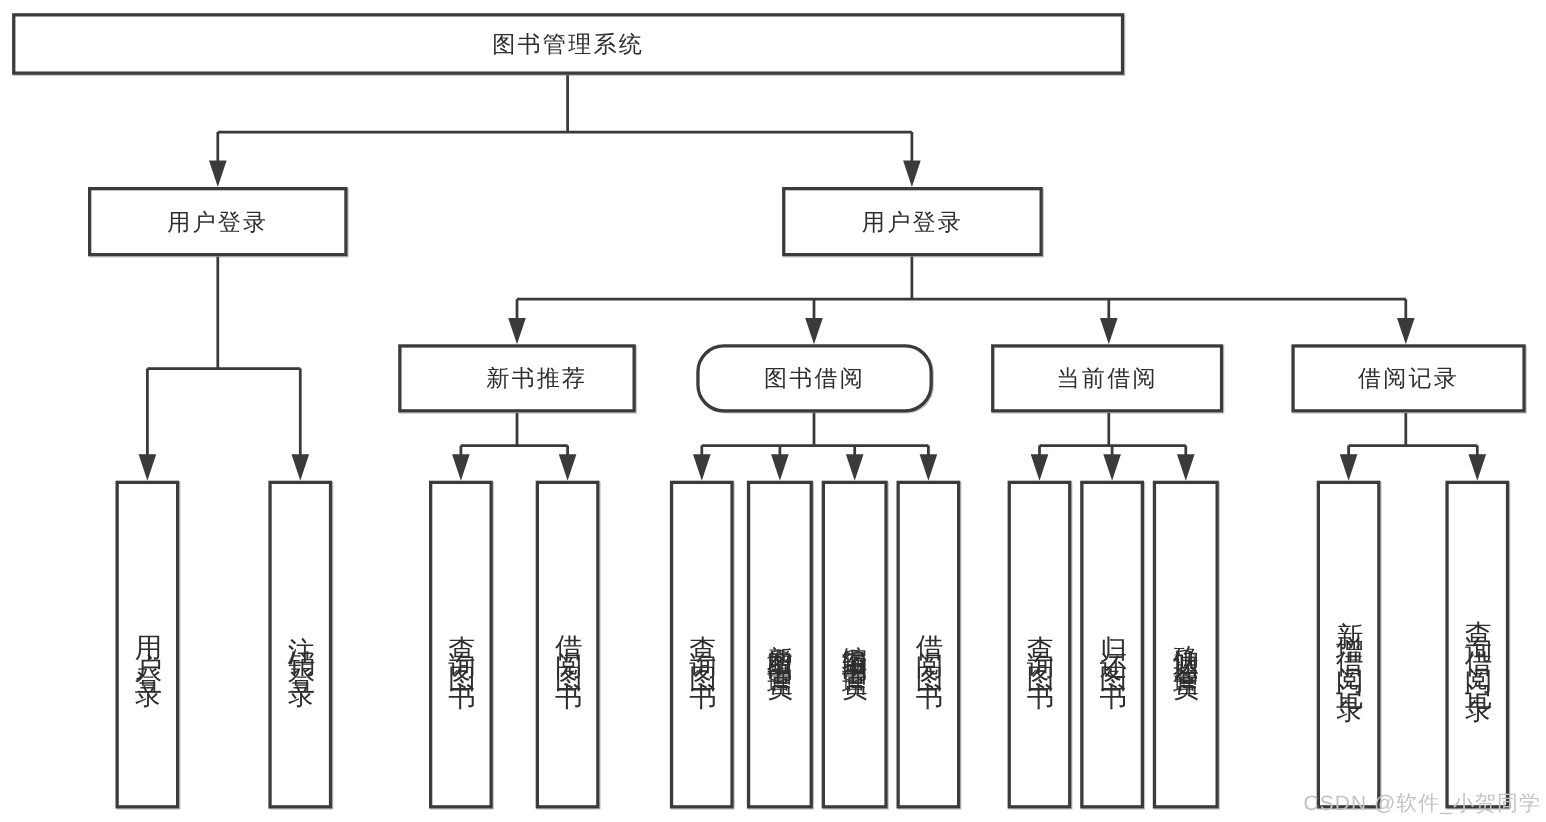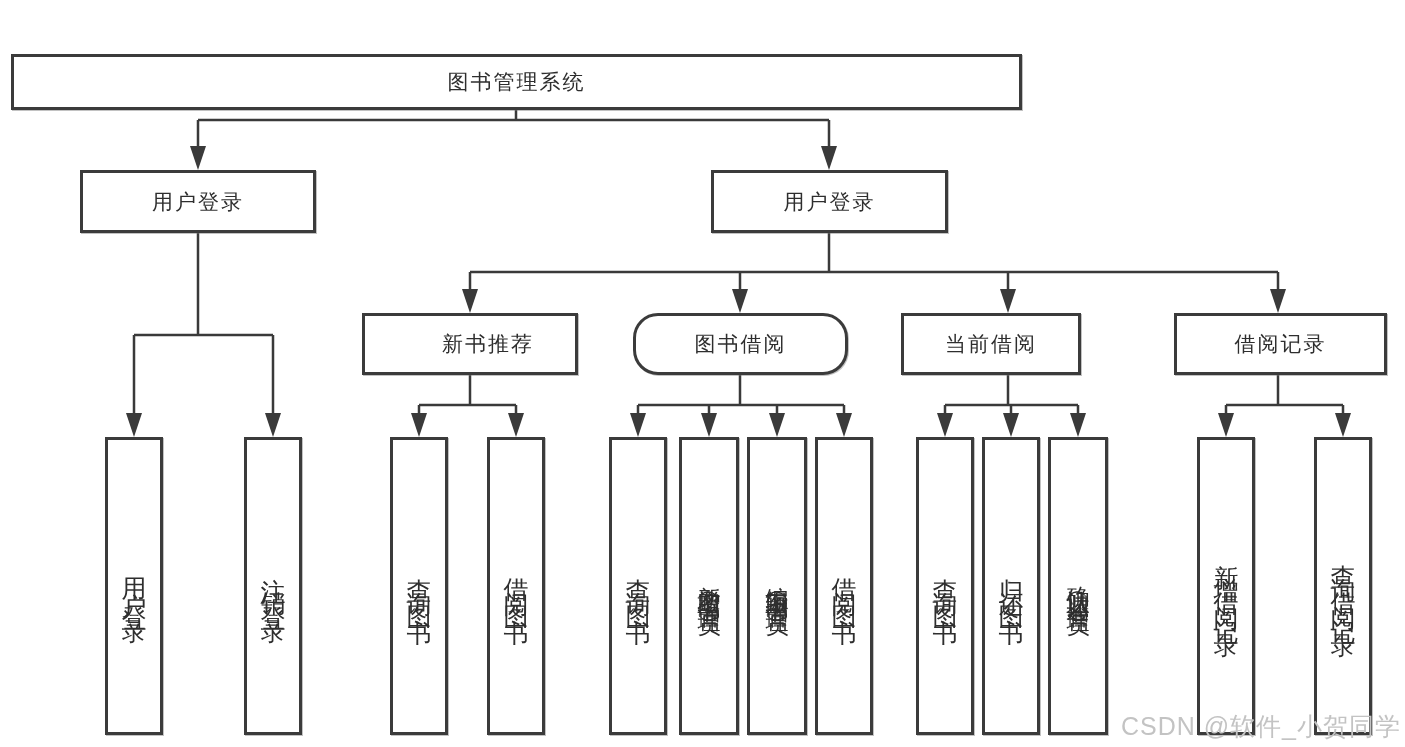--- a/index.html
+++ b/index.html
@@ -42,21 +42,21 @@
     line-height: 1;
   }
   .vbox.long {
     font-size: 23px;
     letter-spacing: 4px;
   }
   .watermark {
     position: absolute;
     right: 4px;
     bottom: 4px;
-    font-size: 25px;
+    font-size: 19px;
     color: #c3c3c3;
     letter-spacing: 1px;
     z-index: 10;
     white-space: nowrap;
   }
 </style>
 </head>
 <body>
 
 <div class="canvas">
@@ -82,28 +82,28 @@
       <path d="M190,146 H206 L198,170 Z M821,146 H837 L829,170 Z
                M462,289 H478 L470,313 Z M732,289 H748 L740,313 Z M1000,289 H1016 L1008,313 Z M1270,289 H1286 L1278,313 Z
                M126,413 H142 L134,437 Z M265,413 H281 L273,437 Z
                M411,413 H427 L419,437 Z M508,413 H524 L516,437 Z
                M630,413 H646 L638,437 Z M701,413 H717 L709,437 Z M769,413 H785 L777,437 Z M836,413 H852 L844,437 Z
                M937,413 H953 L945,437 Z M1003,413 H1019 L1011,437 Z M1070,413 H1086 L1078,437 Z
                M1218,413 H1234 L1226,437 Z M1335,413 H1351 L1343,437 Z"></path>
     </g>
   </svg>
 
-  <div class="box hbox" style="left:11px; top:12px; width:1011px; height:56px;margin-top:42px;">图书管理系统</div>
+  <div class="box hbox" style="left:11px; top:12px; width:1011px; height:56px;">图书管理系统</div>
 
   <div class="box hbox" style="left:80px; top:170px; width:236px; height:63px;">用户登录</div>
   <div class="box hbox" style="left:711px; top:170px; width:237px; height:63px;">用户登录</div>
 
   <div class="box hbox" style="left:362px; top:313px; width:216px; height:62px;padding-left:36px;">新书推荐</div>
   <div class="box hbox" style="left:633px; top:313px; width:215px; height:62px;border-radius:25px;">图书借阅</div>
-  <div class="box hbox" style="left:901px; top:313px; width:180px; height:62px;">当前借阅</div>
+  <div class="box hbox" style="left:901px; top:313px; width:211px; height:62px;">当前借阅</div>
   <div class="box hbox" style="left:1174px; top:313px; width:213px; height:62px;">借阅记录</div>
 
   <div class="box vbox" style="left:105px; top:437px; width:58px; height:298px;">用户登录</div>
   <div class="box vbox" style="left:244px; top:437px; width:58px; height:298px;">注销登录</div>
 
   <div class="box vbox" style="left:390px; top:437px; width:58px; height:298px;">查询图书</div>
   <div class="box vbox" style="left:487px; top:437px; width:58px; height:298px;">借阅图书</div>
 
   <div class="box vbox" style="left:609px; top:437px; width:58px; height:298px;">查询图书</div>
   <div class="box vbox long" style="left:679px; top:437px; width:60px; height:298px;">新增图书（管理员）</div>

